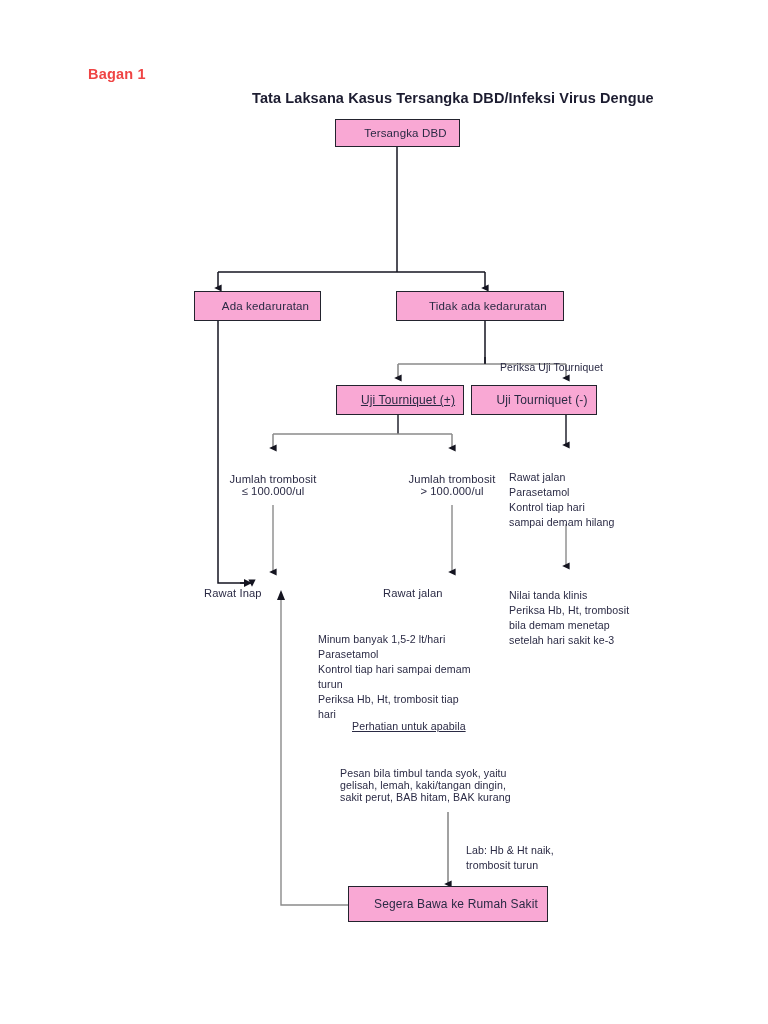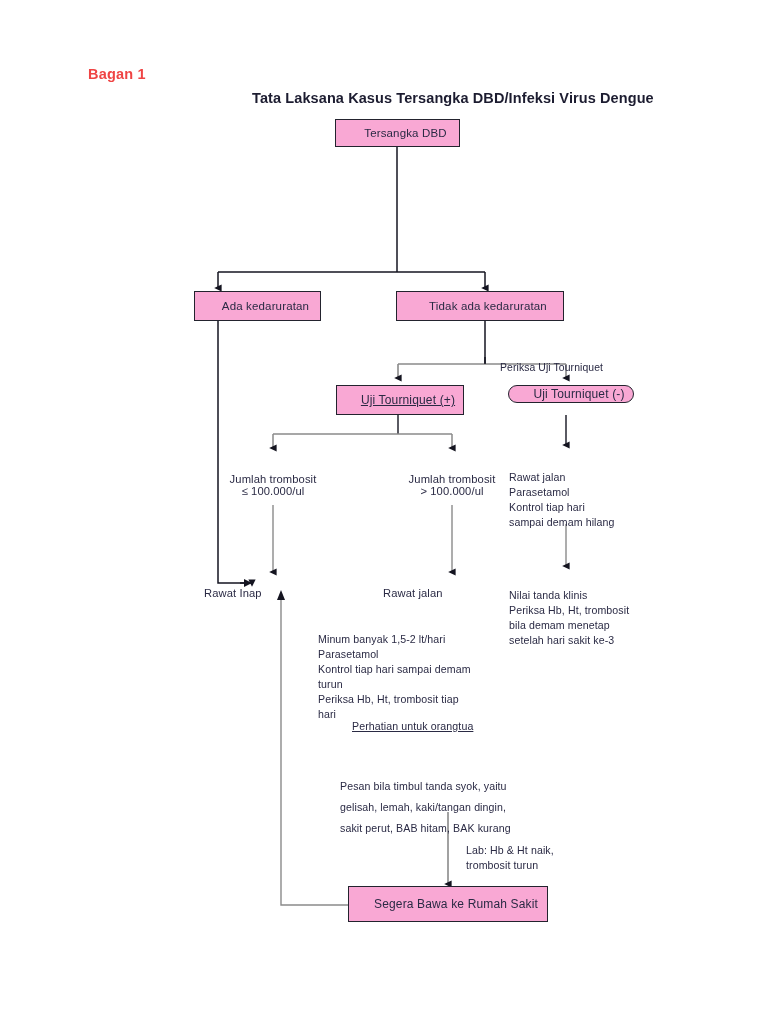--- a/index.html
+++ b/index.html
@@ -56,21 +56,21 @@
     justify-content: center;
     font-size: 11.5px;
     color: #2a2a44;
     text-align: center;
     letter-spacing: 0.15px;
     padding-left: 16px;
   }
 
   .txt {
     font-size: 10.6px;
-    line-height: 21px;
+    line-height: 12px;
     color: #2a2a44;
     letter-spacing: 0.1px;
     white-space: pre-line;
   }
   .txt-tight {
     font-size: 10.6px;
     line-height: 15px;
     color: #2a2a44;
     letter-spacing: 0.1px;
     white-space: pre-line;
@@ -166,21 +166,21 @@
   </div>
 
   <div class="abs node" style="left:396px; top:291px; width:168px; height:30px;">
     <span>Tidak ada kedaruratan</span>
   </div>
 
   <div class="abs node" style="left:336px; top:385px; width:128px; height:30px; font-size:12px;text-decoration:underline;">
     <span>Uji Tourniquet (+)</span>
   </div>
 
-  <div class="abs node" style="left:508px; top:385px; width:126px; height:18px; font-size:12px;border-radius:13px;">
+  <div class="abs node" style="left:471px; top:385px; width:126px; height:30px; font-size:12px;">
     <span>Uji Tourniquet (-)</span>
   </div>
 
   <div class="abs node" style="left:348px; top:886px; width:200px; height:36px; font-size:12px;text-align:center;">
     <span>Segera Bawa ke Rumah Sakit</span>
   </div>
 
   <div class="abs plain-node" style="left:198px; top:461px; width:150px;">
     <span>Jumlah trombosit
 ≤ 100.000/ul</span>
@@ -221,21 +221,21 @@
   <div class="abs txt-tight" style="left:318px; top:617px; width:200px;">
     <span>Minum banyak 1,5-2 lt/hari
 Parasetamol
 Kontrol tiap hari sampai demam
 turun
 Periksa Hb, Ht, trombosit tiap
 hari</span>
   </div>
 
   <div class="abs underline-head" style="left:352px; top:720px;">
-    <span>Perhatian untuk orangtua</span>
+    <span>Perhatian untuk apabila</span>
   </div>
 
   <div class="abs txt" style="left:340px; top:755px; width:250px;">
     <span>Pesan bila timbul tanda syok, yaitu
 gelisah, lemah, kaki/tangan dingin,
 sakit perut, BAB hitam, BAK kurang</span>
   </div>
 
   <div class="abs txt-tight" style="left:466px; top:828px; width:160px;">
     <span>Lab: Hb &amp; Ht naik,

